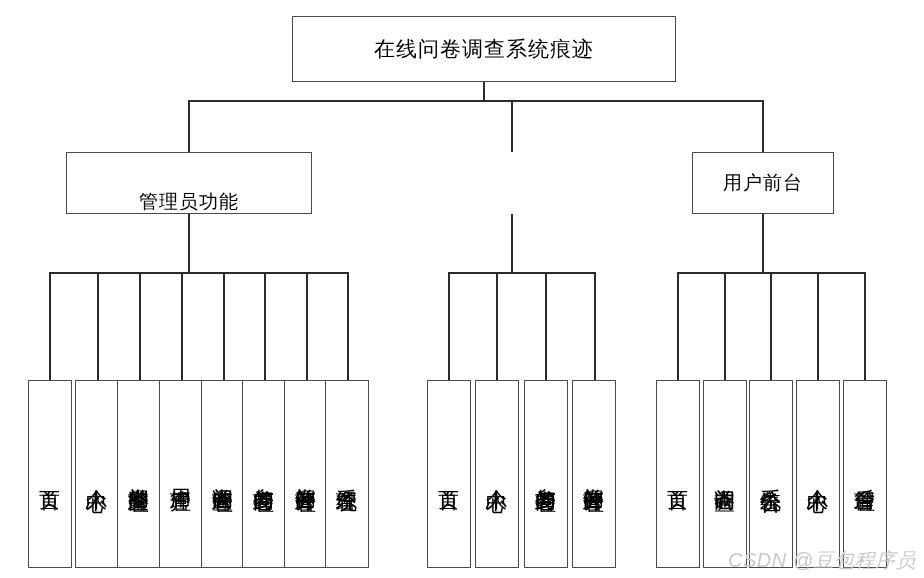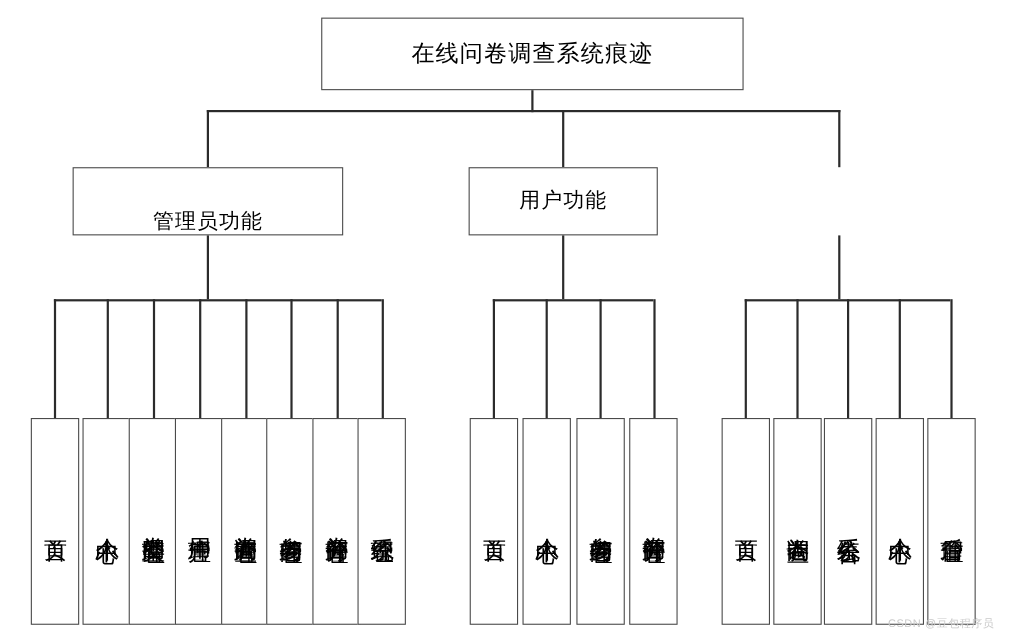--- a/index.html
+++ b/index.html
@@ -79,27 +79,28 @@
     background: #2b2b2b;
   }
   .hline {
     position: absolute;
     height: 2px;
     background: #2b2b2b;
   }
   
   #watermark {
     position: absolute;
-    right: 20px;
+    right: 8px;
     bottom: 4px;
-    font-size: 10px;
+    font-size: 20px;
     color: #c9c9c9;
     letter-spacing: 0.5px;
     pointer-events: none;
     user-select: none;
+    font-style: italic;
   }
 </style>
 </head>
 <body>
 
 <div id="canvas">
 
   <div class="box" id="root-box">
     <span class="label">在线问卷调查系统痕迹</span>
   </div>
@@ -108,22 +109,22 @@
 
   <div class="hline" style="left:188px; top:100px; width:576px;"></div>
 
   <div class="vline" style="left:188px; top:100px; height:52px;"></div>
   <div class="vline" style="left:511px; top:100px; height:52px;"></div>
   <div class="vline" style="left:762px; top:100px; height:52px;"></div>
 
   <div class="box l2" id="l2-admin">
     <span class="label">管理员功能</span>
   </div>
-  <div class="box l2" id="l2-user">
-    <span class="label">用户功能</span>
+  <div class="box l2" id="l2-front">
+    <span class="label">用户前台</span>
   </div>
 
   <div class="vline" style="left:188px; top:214px; height:58px;"></div>
   <div class="hline" style="left:49px; top:272px; width:298px;"></div>
   <div class="vline" style="left:49px;  top:272px; height:108px;"></div>
   <div class="vline" style="left:97px;  top:272px; height:108px;"></div>
   <div class="vline" style="left:139px; top:272px; height:108px;"></div>
   <div class="vline" style="left:181px; top:272px; height:108px;"></div>
   <div class="vline" style="left:223px; top:272px; height:108px;"></div>
   <div class="vline" style="left:264px; top:272px; height:108px;"></div>

